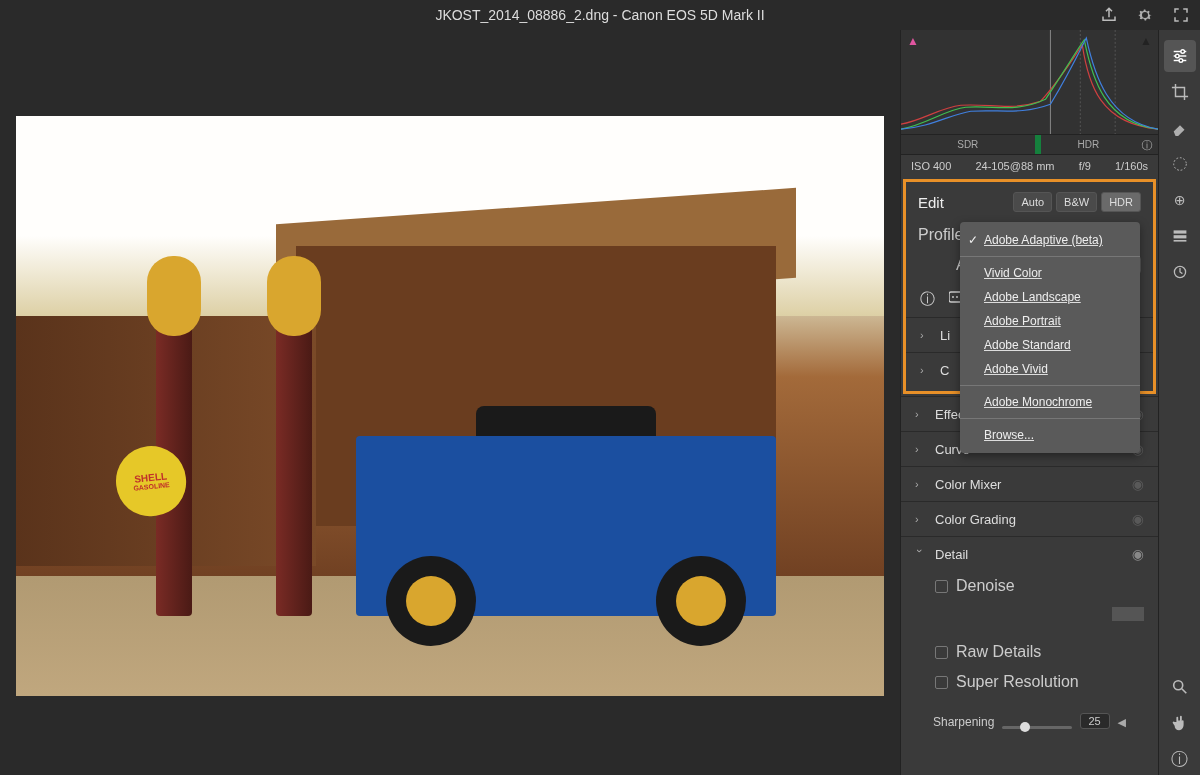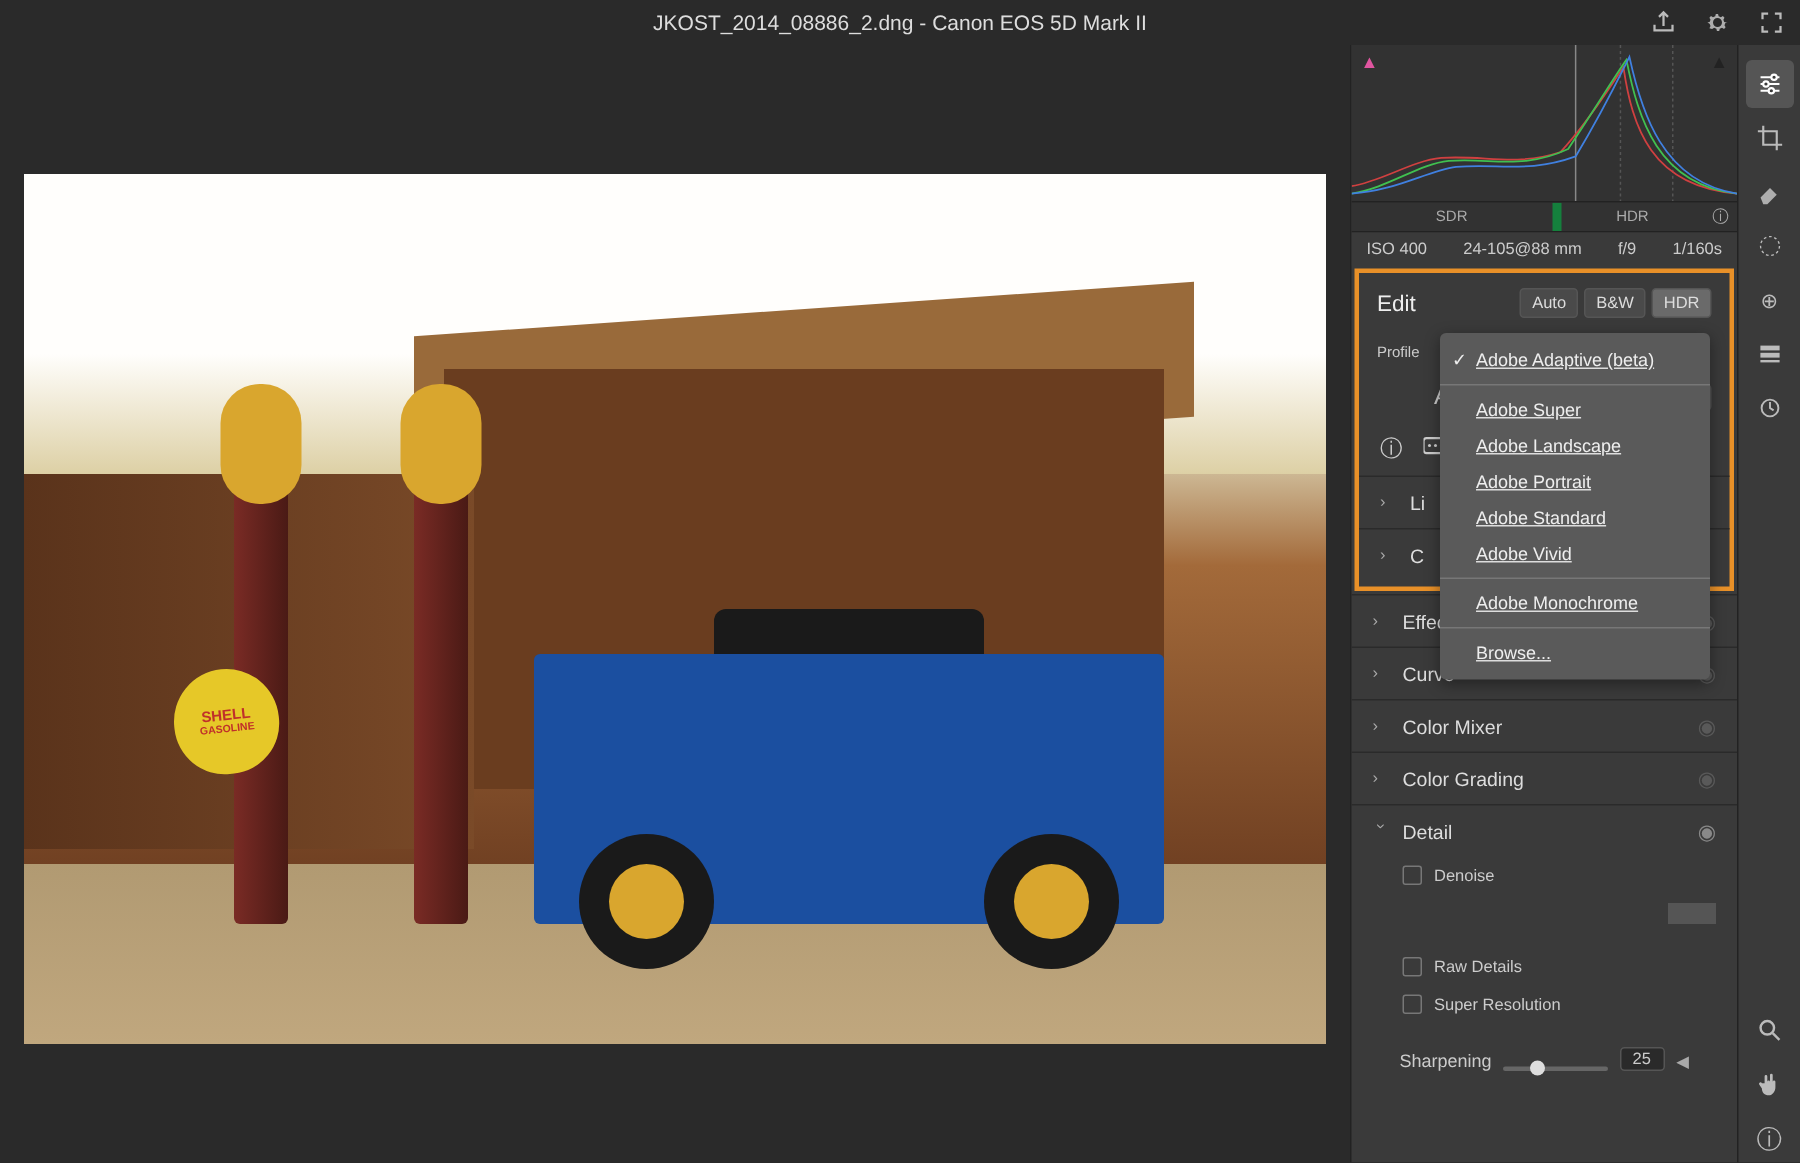--- a/index.html
+++ b/index.html
@@ -98,21 +98,21 @@
 
 .panel-header {
   display:flex; align-items:center; justify-content:space-between; padding:10px 12px;
 }
 .panel-header .title { font-size:15px; font-weight:500; color:#eee; }
 .panel-header .btns { display:flex; gap:4px; }
 .panel-header .btn { font-size:11px; padding:3px 7px; background:#4a4a4a; border:1px solid #555; color:#ddd; border-radius:3px; cursor:pointer; }
 .panel-header .btn.active { background:#6a6a6a; }
 
 .profile-row { display:flex; align-items:center; padding:4px 12px; gap:8px; position:relative; }
-.profile-row .label { font-size:10px; color:#ccc; }
+.profile-row .label { font-size:16px; color:#ccc; }
 .profile-row .grid-icon { margin-left:auto; cursor:pointer; color:#ccc; font-size:14px; }
 
 .amount-row { display:flex; align-items:center; padding:8px 12px; gap:8px; }
 .amount-row .label { font-size:16px; color:#ccc; width:44px;margin-left:38px; }
 .amount-row .val-box { width:36px; background:#2a2a2a; border:1px solid #555; border-radius:3px; text-align:center; font-size:11px; color:#ddd; padding:2px; margin-left:auto; }
 
 .dropdown {
   position:absolute;
   top: 0px;
   left: 54px;
@@ -136,21 +136,21 @@
   padding: 9px 14px;
   display:flex;
   align-items:center;
   gap:10px;
   cursor:pointer;
 }
 .section .chev { font-size:11px; color:#aaa; width:10px; }
 .section .label { font-size:13px; color:#ddd; flex:1; }
 .section .eye { color:#888; cursor:pointer; font-size:14px; }
 
-.sub-item { padding:6px 14px 6px 34px; display:flex; align-items:center; gap:8px; font-size:11px; color:#ccc; }
+.sub-item { padding:6px 14px 6px 34px; display:flex; align-items:center; gap:8px; font-size:16px; color:#ccc; }
 .sub-item .cb { width:13px; height:13px; border:1px solid #777; border-radius:2px; background:#3a3a3a; cursor:pointer; }
 .sub-item .swatch { width:32px; height:14px; background:#555; margin-left:auto; }
 
 .slider-row { padding:6px 32px; display:flex; align-items:flex-end; gap:8px; font-size:12px; color:#ccc; }
 .slider-row .track { flex:1; height:3px; background:#666; position:relative; border-radius:2px; }
 .slider-row .track .thumb { position:absolute; width:10px; height:10px; background:#ddd; border-radius:50%; top:-4px; left:25%; }
 .slider-row .val { width:30px; text-align:center; background:#2a2a2a; border:1px solid #555; border-radius:3px; font-size:11px; padding:1px; }
 .slider-row .dis { color:#aaa; cursor:pointer; font-size:11px; }
 
 .tool-strip {
@@ -259,21 +259,21 @@
               <rect x="1" y="1" width="5" height="5"></rect>
               <rect x="8" y="1" width="5" height="5"></rect>
               <rect x="1" y="8" width="5" height="5"></rect>
               <rect x="8" y="8" width="5" height="5"></rect>
             </svg>
         </span>
 
         <div class="dropdown">
           <div class="item checked">Adobe Adaptive (beta)</div>
           <div class="sep"></div>
-          <div class="item">Adobe Super</div>
+          <div class="item">Vivid Color</div>
           <div class="item">Adobe Landscape</div>
           <div class="item">Adobe Portrait</div>
           <div class="item">Adobe Standard</div>
           <div class="item">Adobe Vivid</div>
           <div class="sep"></div>
           <div class="item">Adobe Monochrome</div>
           <div class="sep"></div>
           <div class="item">Browse...</div>
         </div>
       </div>

